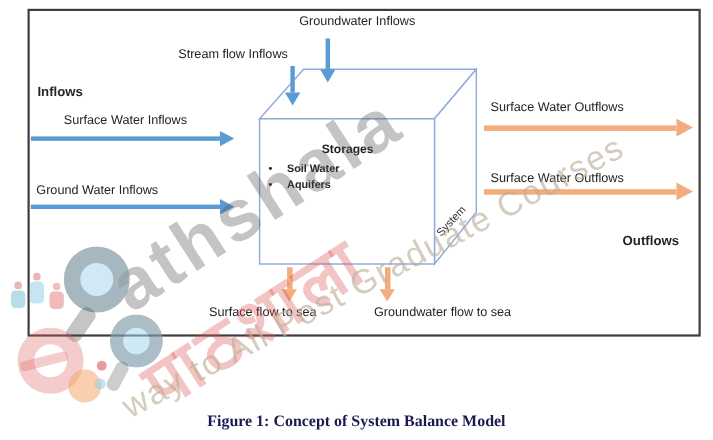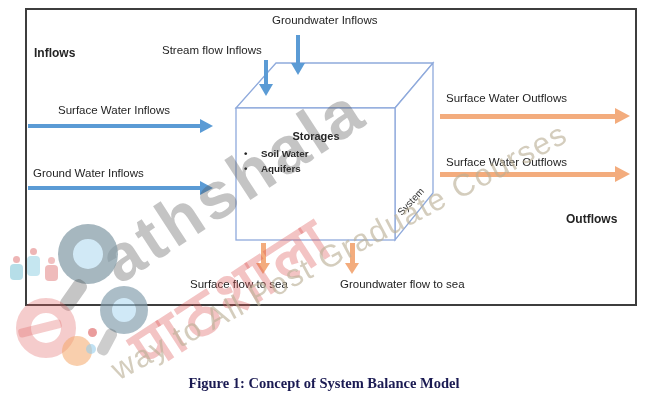--- a/index.html
+++ b/index.html
@@ -76,21 +76,21 @@
   <div class="frame"></div>
 
   <svg class="cuboid" width="648" height="400" viewBox="0 0 648 400">
     <polygon points="236,108 276,63 433,63 395,108" fill="#ffffff" stroke="#8FAADC" stroke-width="1.3"></polygon>
     <polygon points="395,108 433,63 433,193 395,240" fill="#ffffff" stroke="#8FAADC" stroke-width="1.3"></polygon>
     <rect x="236" y="108" width="159" height="132" fill="#ffffff" stroke="#8FAADC" stroke-width="1.3"></rect>
   </svg>
 
   <div class="lbl" style="left:272px;top:14px;">Groundwater Inflows</div>
   <div class="lbl" style="left:162px;top:44px;">Stream flow Inflows</div>
-  <div class="lbl bold" style="left:34px;top:46px;">Inflows</div>
+  <div class="lbl bold" style="left:34px;top:76px;">Inflows</div>
   <div class="lbl" style="left:33px;top:104px;margin-left:25px;">Surface Water Inflows</div>
   <div class="lbl" style="left:33px;top:167px;">Ground Water Inflows</div>
   <div class="lbl" style="left:446px;top:92px;">Surface Water Outflows</div>
   <div class="lbl" style="left:446px;top:156px;">Surface Water Outflows</div>
   <div class="lbl bold" style="left:566px;top:212px;">Outflows</div>
   <div class="lbl" style="left:190px;top:278px;">Surface flow to sea</div>
   <div class="lbl" style="left:340px;top:278px;">Groundwater flow to sea</div>
 
   <div class="storebox">
     <div class="title">Storages</div>

